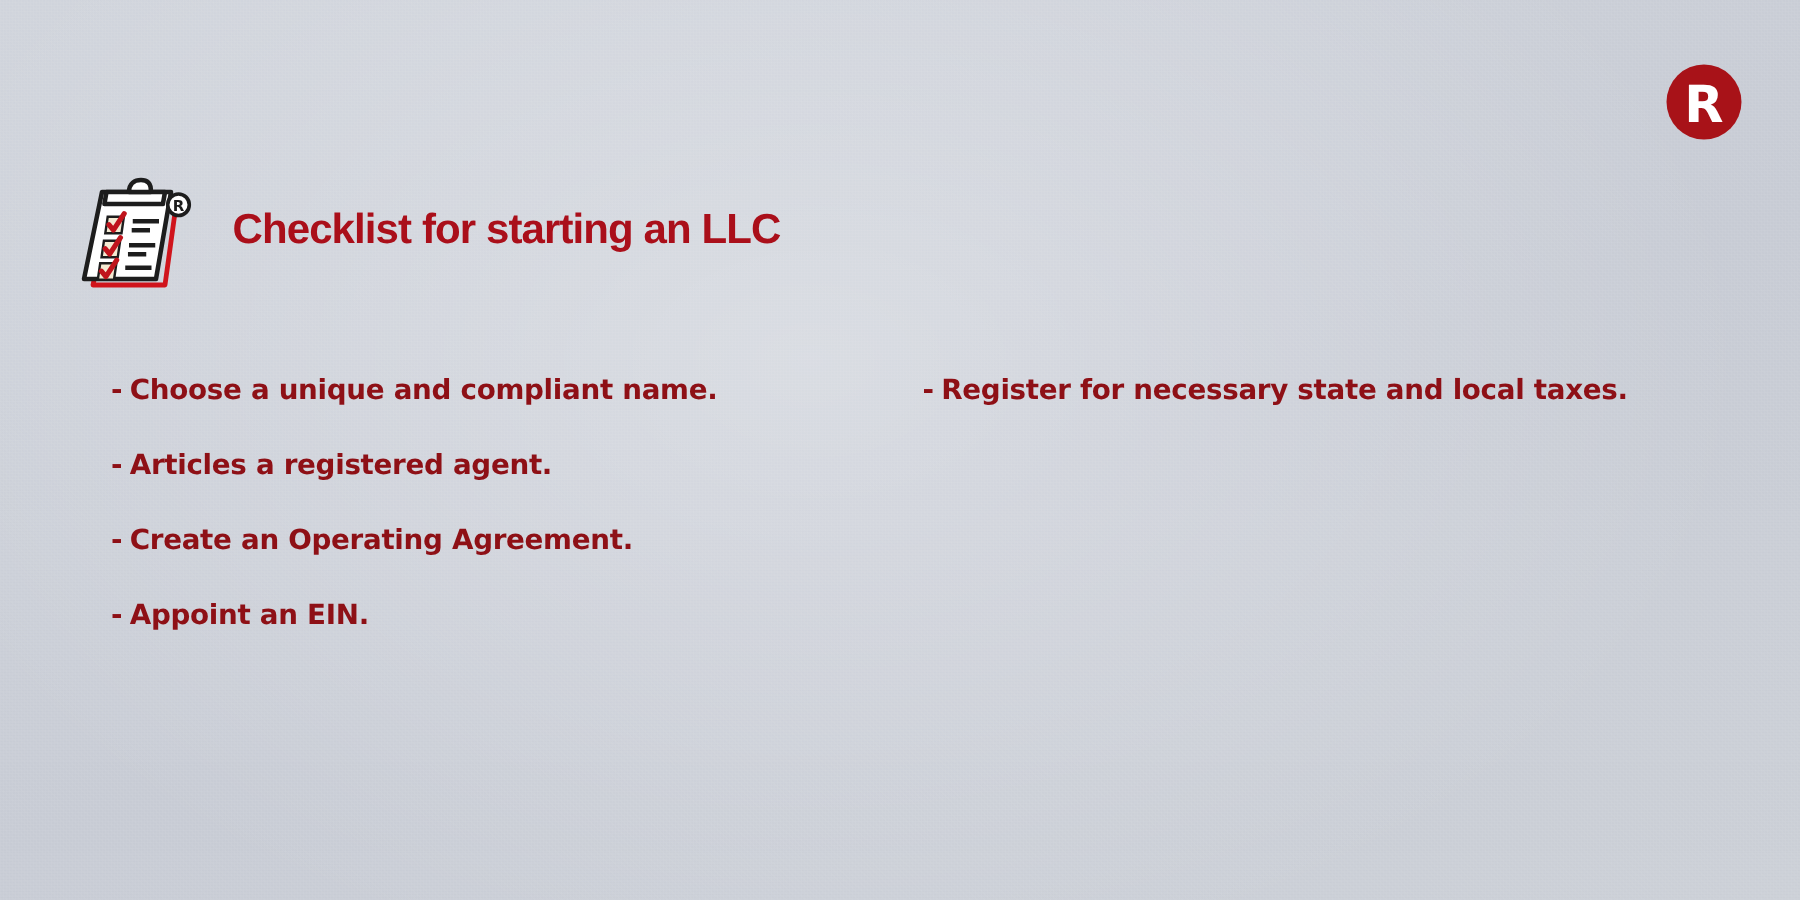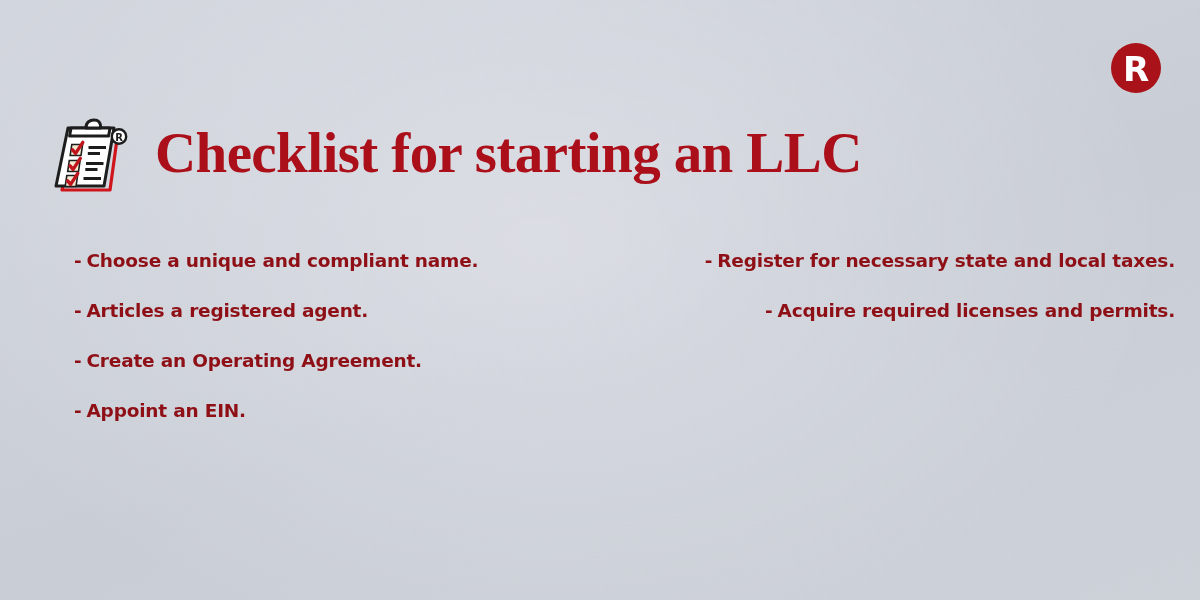--- a/index.html
+++ b/index.html
@@ -62,43 +62,43 @@
     top: 0px;
     width: 96px;
     height: 84px;
   }
   #clipboard-icon svg { display: block; width: 96px; height: 84px; }
 
   #page-title {
     position: absolute;
     left: 115px;
     top: 8px;
-    font-family: Liberation Serif, serif;
-    font-size: 57px;
+    font-family: Liberation Sans, sans-serif;
+    font-size: 28px;
     font-weight: bold;
     letter-spacing: -0.6px;
     color: #aa0f1a;
     line-height: 62px;
     white-space: nowrap;
   }
 
   
   #checklist {
     position: absolute;
     left: 0;
     top: 236px;
     width: 1200px;
     height: 300px;
   }
   .checklist-column {
     position: absolute;
     top: 0;
   }
   #checklist-column-left  { left: 42px;  width: 560px; margin-left: 32px; }
-  #checklist-column-right { left: 615px; width: 560px; text-align: right; }
+  #checklist-column-right { left: 615px; width: 560px; }
 
   .checklist-item {
     height: 50px;
     line-height: 50px;
     font-family: "DejaVu Sans", "Liberation Sans", sans-serif;
     font-size: 18.5px;
     font-weight: bold;
     letter-spacing: -0.2px;
     color: #8e1016;
     white-space: nowrap;
@@ -173,20 +173,17 @@
       </div>
       <div class="checklist-item">
         <span class="bullet-dash">-</span><span>Appoint an EIN.</span>
       </div>
     </div>
 
     <div id="checklist-column-right" class="checklist-column">
       <div class="checklist-item">
         <span class="bullet-dash">-</span><span>Register for necessary state and local taxes.</span>
       </div>
-      <div class="checklist-item">
-        <span class="bullet-dash">-</span><span>Acquire required licenses and permits.</span>
-      </div>
     </div>
 
   </div>
 
 </div>
 
 </body></html>

